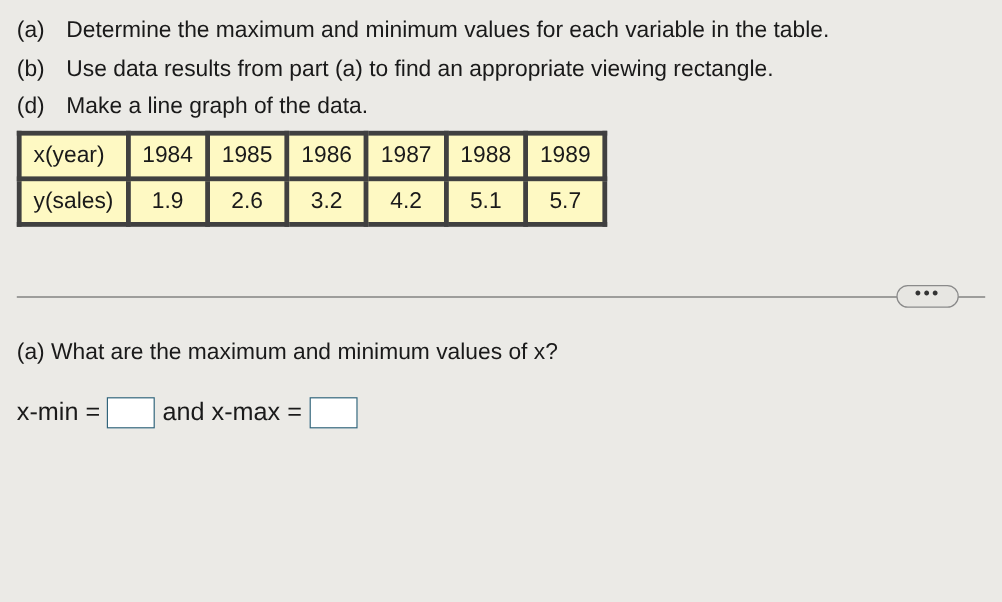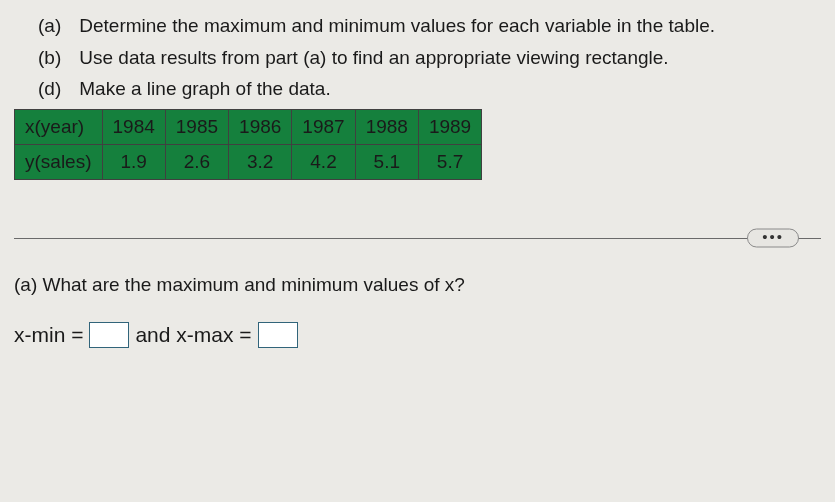--- a/index.html
+++ b/index.html
@@ -6,34 +6,34 @@
   body {
     font-family: Arial, Helvetica, sans-serif;
     background: #ebeae6;
     width: 835px;
     height: 502px;
     position: relative;
     padding: 12px 14px;
     color: #1a1a1a;
     font-size: 19px;
   }
-  .instr-list { list-style: none; margin-left: 24px; }
+  .instr-list { list-style: none; }
   .instr-list li { margin-bottom: 4px; line-height: 1.45; }
   .instr-list .lbl { display: inline-block; width: 36px; }
   table.data {
     border-collapse: collapse;
     margin-top: 6px;
   }
   table.data td {
-    border: 1px solid #404040;
+    border: 4px solid #404040;
     padding: 6px 10px;
     text-align: center;
     min-width: 62px;
     font-size: 19px;
-    background: #15803d;
+    background: #fef9c3;
   }
   table.data td.hdr { text-align: left; padding-left: 10px; padding-right: 10px; }
   .divider-row {
     position: relative;
     margin-top: 48px;
     height: 20px;
   }
   .divider-line {
     position: absolute;
     left: 0; right: 0; top: 50%;

